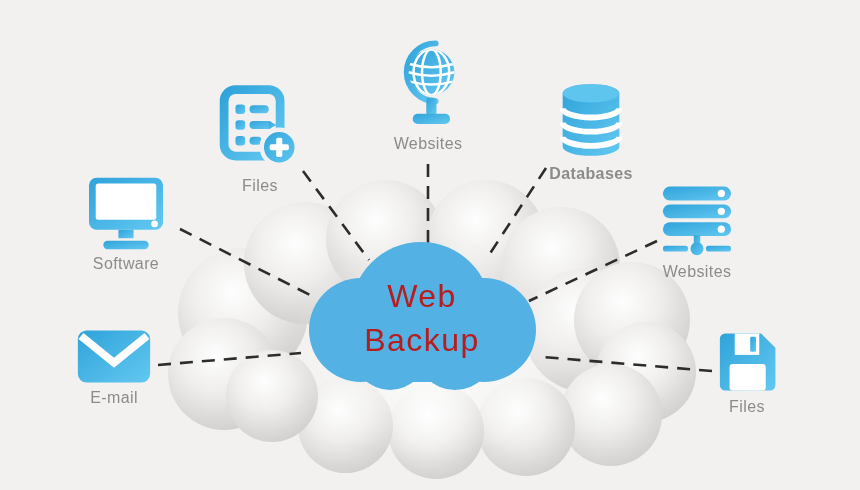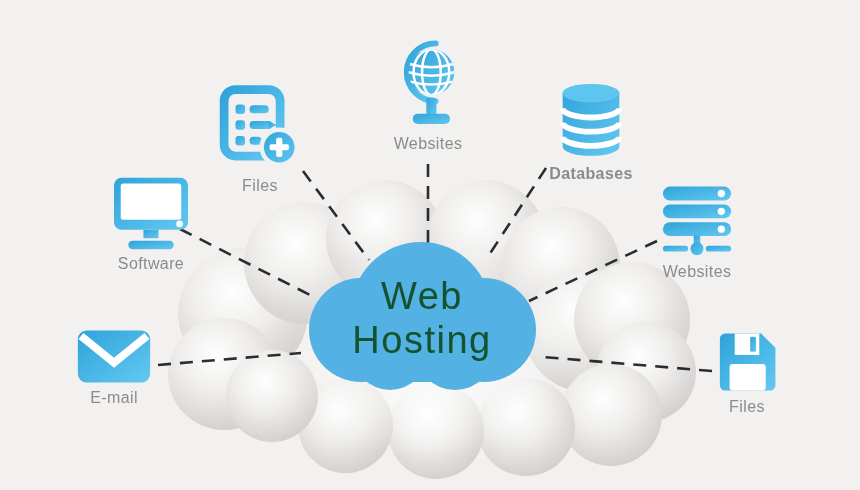--- a/index.html
+++ b/index.html
@@ -28,30 +28,30 @@
   }
   
   .lines{position:absolute;inset:0;z-index:3;}
   .lines line{stroke:var(--line);stroke-width:2.6;stroke-dasharray:13 9;}
   
   .blue-cloud{position:absolute;inset:0;z-index:4;}
   .blue-cloud i{position:absolute;background:var(--blue);border-radius:50%;}
   .blue-cloud i.rect{border-radius:42px;}
   .center-text{
     position:absolute;left:322px;top:274px;width:200px;z-index:5;
-    text-align:center;color:#14532d;font-size:38px;line-height:44px;
+    text-align:center;color:#b91c1c;font-size:32px;line-height:44px;
     letter-spacing:1.5px;font-weight:400;
   }
   
   .node{position:absolute;z-index:6;display:flex;flex-direction:column;align-items:center;}
   .node-label{margin-top:5px;font-size:16px;color:var(--label);letter-spacing:.4px;white-space:nowrap;}
   .icon{display:block;}
   .icon .s0{stop-color:var(--icon-dark);}
   .icon .s1{stop-color:var(--icon-light);}
-  .node-software{left:99px;top:176px;width:104px;}
+  .node-software{left:74px;top:176px;width:104px;}
   .node-files{left:218px;top:84px;width:84px;}
   .node-websites{left:384px;top:40px;width:88px;justify-content:flex-end;}
   .node-databases{left:547px;top:80px;width:88px;font-weight:bold;}
   .node-servers{left:652px;top:185px;width:90px;}
   .node-backup{left:707px;top:331px;width:80px;}
   .node-email{left:68px;top:329px;width:92px;text-align:right;}
 </style>
 </head>
 <body>
 
@@ -88,21 +88,21 @@
   <div class="blue-cloud">
     <i style="left:351px;top:242px;width:140px;height:140px"></i>
     <i style="left:309px;top:278px;width:104px;height:104px"></i>
     <i style="left:432px;top:278px;width:104px;height:104px"></i>
     <i style="left:352px;top:314px;width:76px;height:76px"></i>
     <i style="left:415px;top:310px;width:80px;height:80px"></i>
     <i class="rect" style="left:348px;top:298px;width:148px;height:84px"></i>
   </div>
   <div class="center-text">
     <div>Web</div>
-    <div>Hosting</div>
+    <div>Backup</div>
   </div>
 
   <div class="node node-software">
     <svg class="icon" width="86" height="74" viewBox="0 0 100 88">
       <defs>
           <linearGradient id="gsw" x1="0" y1="0" x2="1" y2="1">
         <stop class="s0" offset="0"></stop>
             <stop class="s1" offset="1"></stop>
           </linearGradient>
         </defs>

